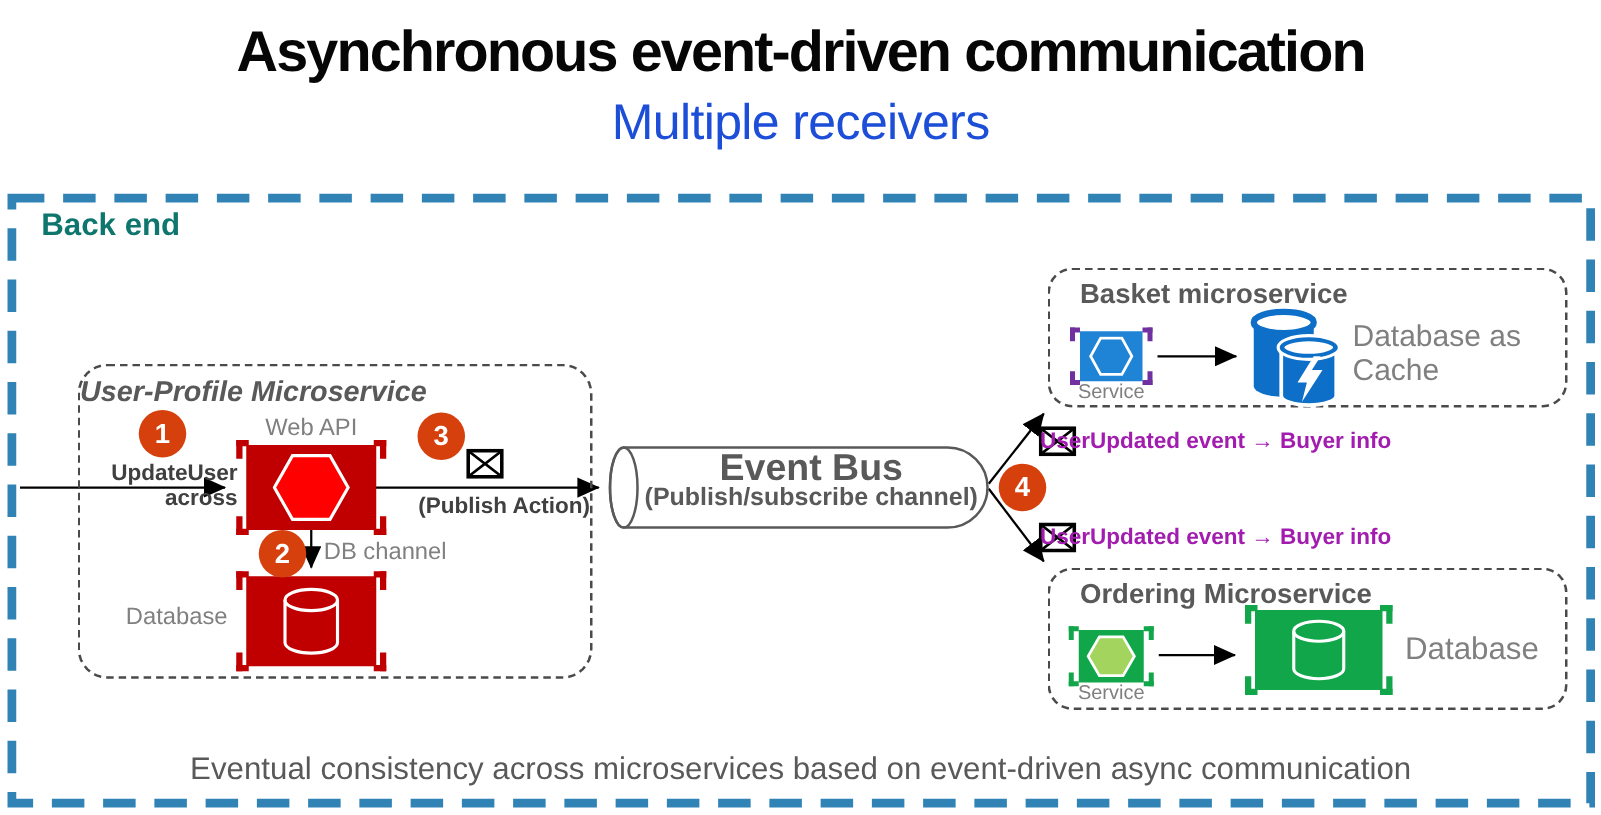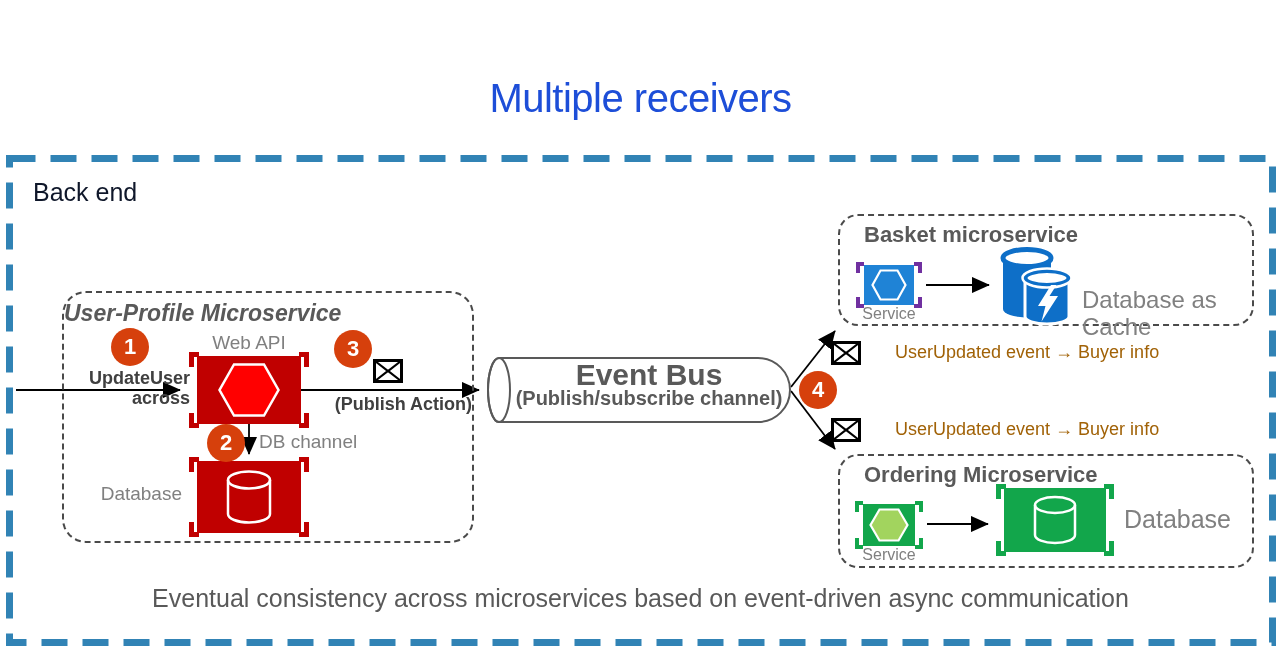--- a/index.html
+++ b/index.html
@@ -7,21 +7,21 @@
   body { font-family:"Liberation Sans", sans-serif; }
   .canvas { position:relative; width:1281px; height:652px; background:#fff; overflow:hidden; }
 
   .title { position:absolute; top:14px; left:0; width:100%; text-align:center;
            font-size:46px; font-weight:700; color:#060606; letter-spacing:-1.5px; }
   .subtitle { position:absolute; top:76px; left:0; width:100%; text-align:center;
               font-size:40px; font-weight:300; color:#1d4ed8; letter-spacing:-0.5px; }
 
   svg.layer { position:absolute; left:0; top:0; pointer-events:none; }
 
-  .backend-label { position:absolute; left:33px; top:166px; font-size:25px; font-weight:400; color:#0f172a;margin-top:12px; }
+  .backend-label { position:absolute; left:33px; top:166px; font-size:25px; font-weight:700; color:#0f766e; }
 
   .dashed-box { position:absolute; border:2px dashed #4a4a4a; border-radius:24px; background:transparent; }
   .group-title { position:absolute; font-weight:700; color:#595959; }
 
   .badge { position:absolute; width:38px; height:38px; border-radius:50%; background:#D6400C;
            color:#fff; font-weight:700; font-size:22px; text-align:center; line-height:38px; }
 
   
   .svc { position:absolute; }
   .svc .rect { position:absolute; left:8px; right:8px; top:0; bottom:0;
@@ -42,30 +42,31 @@
   .svc-green .rect { background:#12A64B; } .svc-green .br { border-color:#12A64B; }
 
   .lbl-gray { position:absolute; color:#808080; font-weight:300; }
   .lbl-bold { position:absolute; color:#404040; font-weight:700; }
 
   .eventbus-text { position:absolute; left:505px; top:362px; width:288px; text-align:center;
                    color:#595959; font-weight:700; }
   .eventbus-text .l1 { font-size:30px; line-height:25px; }
   .eventbus-text .l2 { font-size:20px; line-height:22px; }
 
-  .msg-label { position:absolute; left:895px; font-size:18px; font-weight:400; color:#a16207; }
-
-  .caption { position:absolute; top:584px; left:0; width:100%; text-align:center;
+  .msg-label { position:absolute; left:832px; font-size:18px; font-weight:700; color:#a21caf; }
+
+  .caption { position:absolute; top:601px; left:0; width:100%; text-align:center;
              font-size:25px; font-weight:300; color:#595959; }
 </style>
 </head>
 <body>
 
 <div class="canvas">
 
+  <div class="title">Asynchronous event-driven communication</div>
   <div class="subtitle">Multiple receivers</div>
 
   <svg class="layer" width="1281" height="652">
     <rect x="9.5" y="158.5" width="1263" height="484" fill="none" stroke="#3183B5" stroke-width="7" stroke-dasharray="26 15"></rect>
   </svg>
 
   <div class="backend-label">Back end</div>
 
   <svg class="layer" width="1281" height="652">
     <defs>
@@ -178,21 +179,21 @@
 
   <svg class="layer" style="left:1000px; top:244px;" width="74" height="84">
     <path d="M3,14 V65 a24,8.5 0 0 0 48,0 V14" fill="#0E6FC8"></path>
     <ellipse cx="27" cy="14" rx="24" ry="8.5" fill="#fff" stroke="#0E6FC8" stroke-width="5"></ellipse>
     <path d="M25,34 V72.5 a22,7.5 0 0 0 44,0 V34" fill="#0E6FC8" stroke="#fff" stroke-width="3"></path>
     <ellipse cx="47" cy="34" rx="22" ry="7.5" fill="#fff" stroke="#0E6FC8" stroke-width="5"></ellipse>
     <ellipse cx="47" cy="34" rx="24.5" ry="9.5" fill="none" stroke="#fff" stroke-width="2.5"></ellipse>
     <polygon points="51,41 38,62 45.5,62 41.5,77.5 58,52 49.5,52 56.5,41" fill="#fff"></polygon>
   </svg>
 
-  <div class="lbl-gray" style="left:1082px; top:256px; font-size:24px; line-height:27px;margin-top:30px;">
+  <div class="lbl-gray" style="left:1082px; top:256px; font-size:24px; line-height:27px;">
     <div>Database as</div>
     <div>Cache</div>
   </div>
 
   <div class="dashed-box" style="left:838px; top:454px; width:416px; height:114px; border-radius:20px;">
     <div class="group-title" style="left:24px; top:6px; font-size:22px;">Ordering Microservice</div>
   </div>
 
   <div class="svc svc-green svc-sm" style="left:855px; top:504px; width:68px; height:42px;">
     <div class="rect">

